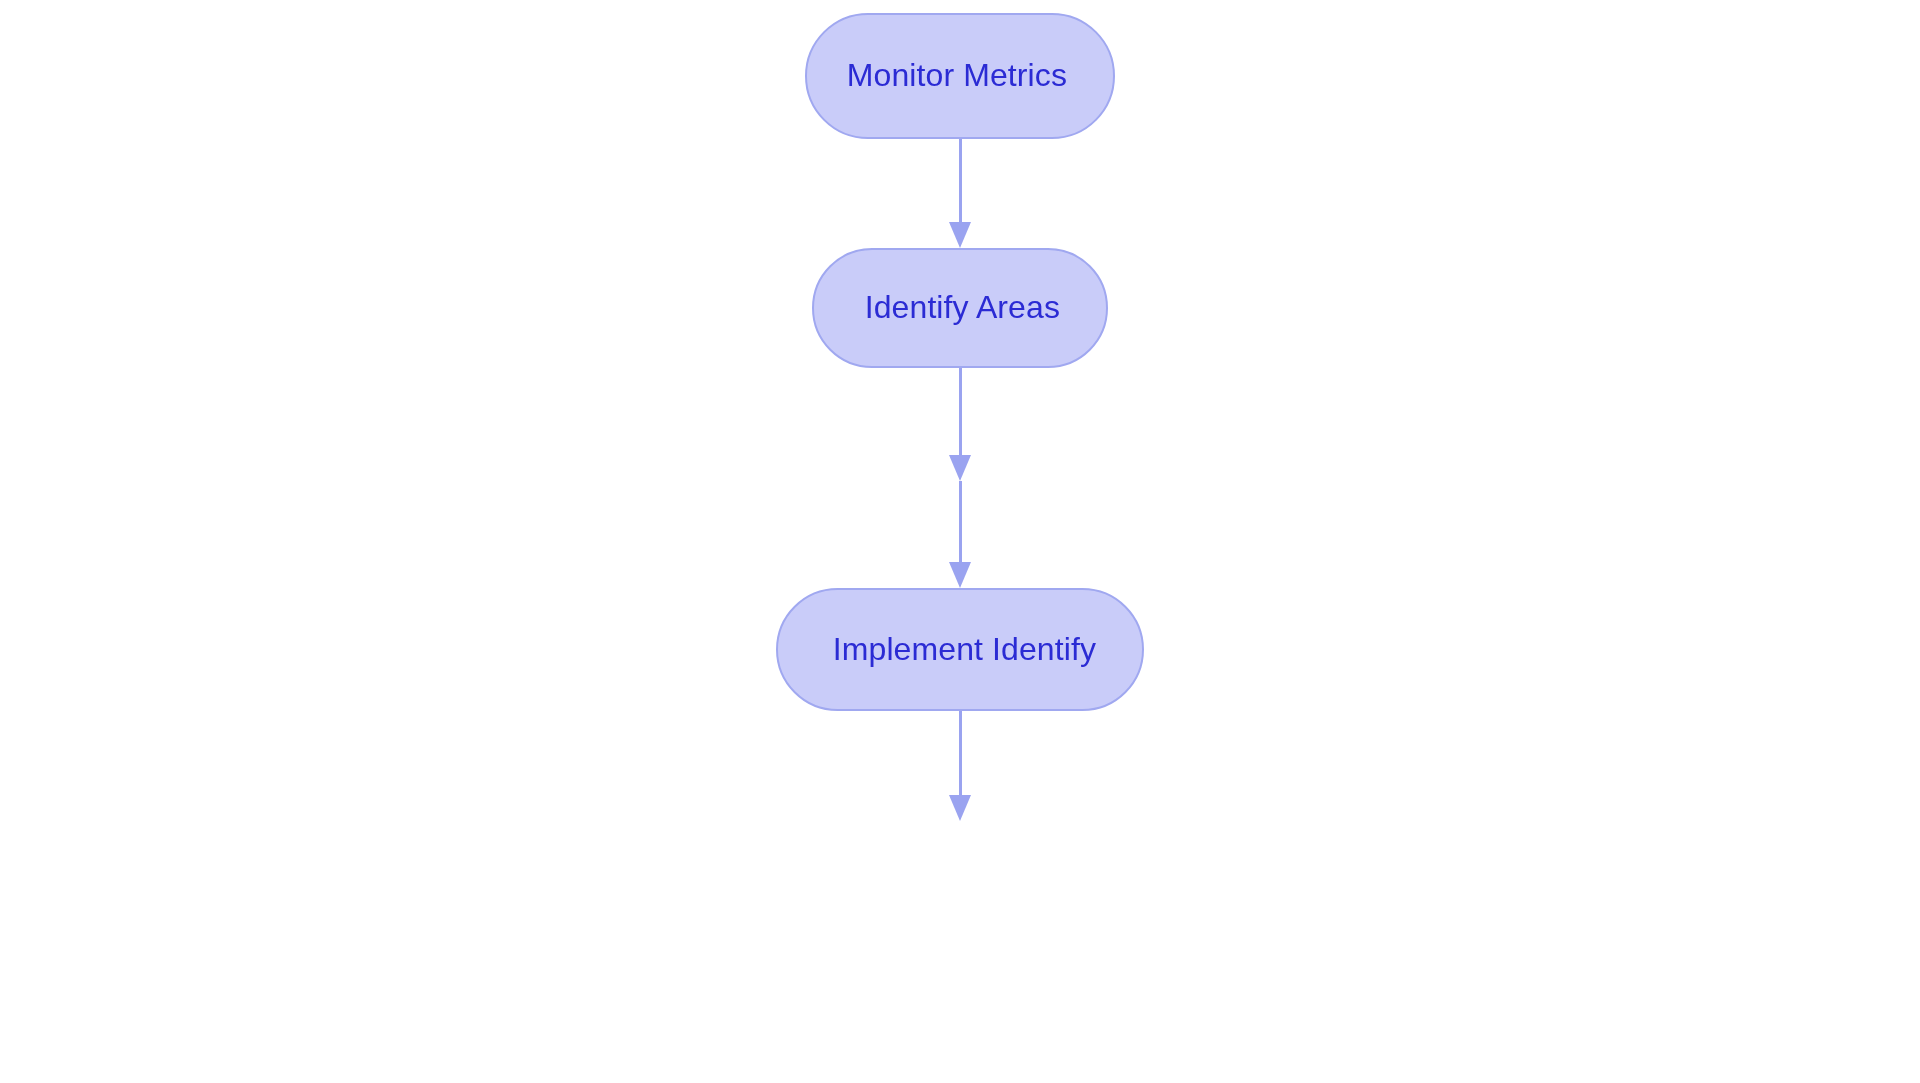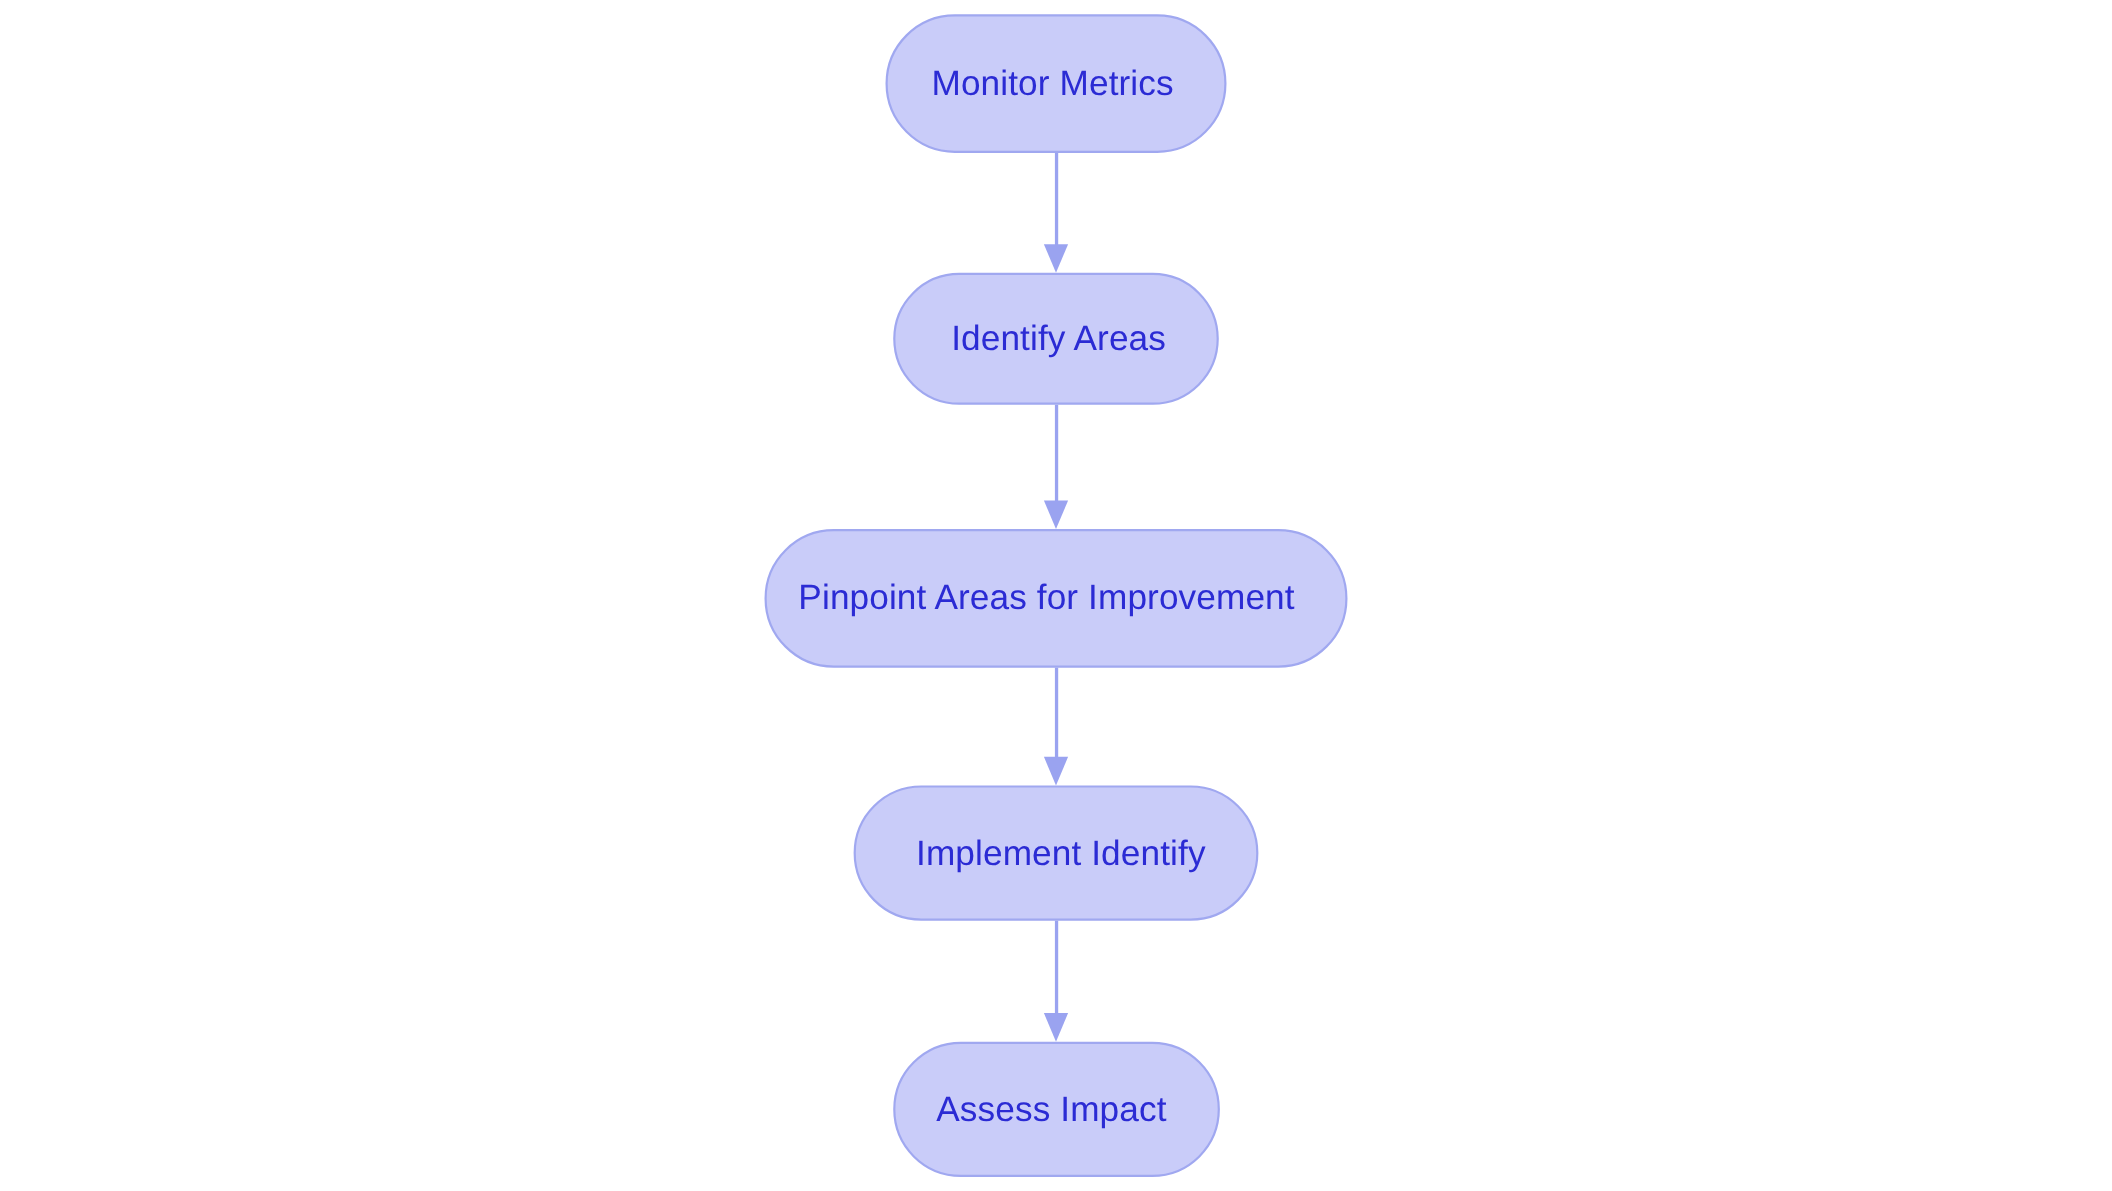--- a/index.html
+++ b/index.html
@@ -107,36 +107,30 @@
 
     <div class="flow-node node-1">
       <span class="node-label">Identify Areas</span>
     </div>
 
     <div class="flow-arrow arrow-1">
       <div class="arrow-shaft"></div>
       <div class="arrow-head"></div>
     </div>
 
-    <div class="flow-node node-2">
-      <span class="node-label">Pinpoint Areas for Improvement</span>
-    </div>
 
     <div class="flow-arrow arrow-2">
       <div class="arrow-shaft"></div>
       <div class="arrow-head"></div>
     </div>
 
     <div class="flow-node node-3">
       <span class="node-label">Implement Identify</span>
     </div>
 
     <div class="flow-arrow arrow-3">
       <div class="arrow-shaft"></div>
       <div class="arrow-head"></div>
     </div>
 
-    <div class="flow-node node-4">
-      <span class="node-label">Assess Impact</span>
-    </div>
 
   </div>
 </div>
 
 </body></html>

